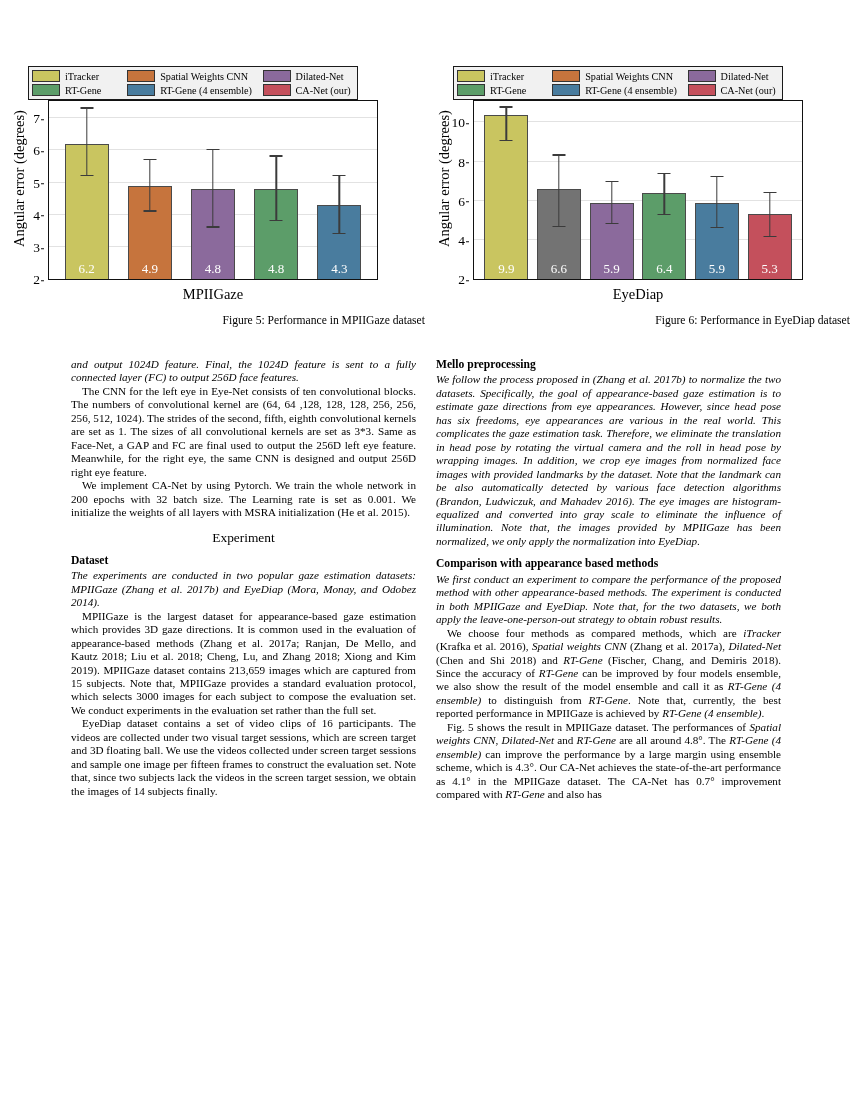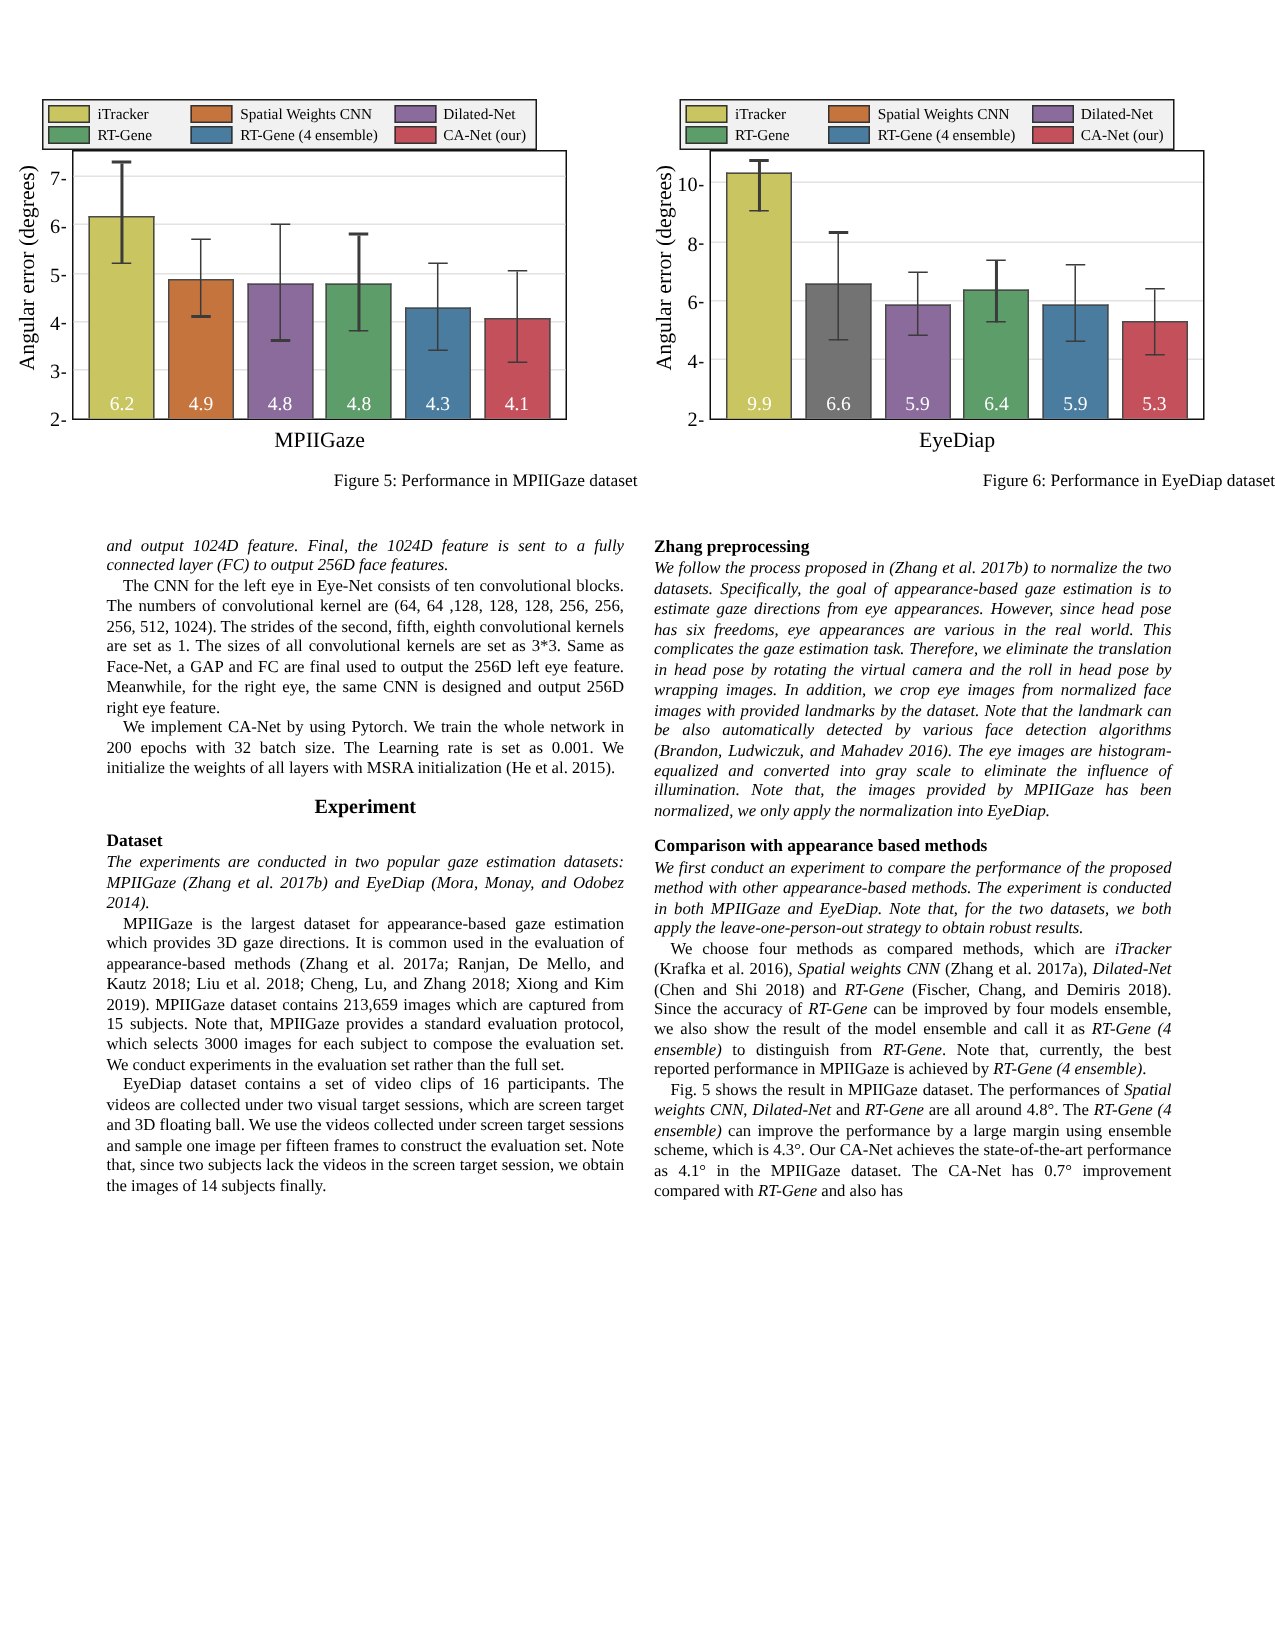--- a/index.html
+++ b/index.html
@@ -226,21 +226,21 @@
   p.para {
     margin: 0;
     text-indent: 11px;
     hyphens: auto;
   }
   p.para.noindent { text-indent: 0; font-style: italic; }
 
   h2.section-title {
     margin: 12px 0 7px 0;
     font-size: 13.4px;
-    font-weight: bold;
+    font-weight: normal;
     text-align: center;
   }
   h3.subsection-title {
     margin: 9px 0 2px 0;
     font-size: 11.6px;
     font-weight: bold;
     text-align: left;
   }
   h3.subsection-title.first { margin-top: 0; }
   i { font-style: italic; }
@@ -333,28 +333,20 @@
                 <div class="errcap" style="bottom: 57.8571px;"></div>
                 <div class="errcap" style="bottom: 122.143px;"></div>
               </div>
               <div class="bar-slot">
                 <div class="bar" style="height: 73.9286px; background: rgb(73, 124, 158);">
                   <span class="bar-value">4.3</span>
                 </div>
                 <div class="errbar" style="bottom: 45px; height: 57.8571px;"></div>
                 <div class="errcap" style="bottom: 45px;"></div>
                 <div class="errcap" style="bottom: 102.857px;"></div>
-              </div>
-              <div class="bar-slot">
-                <div class="bar" style="height: 67.5px; background: rgb(196, 80, 92);">
-                  <span class="bar-value">4.1</span>
-                </div>
-                <div class="errbar" style="bottom: 36.9643px; height: 61.0714px;"></div>
-                <div class="errcap" style="bottom: 36.9643px;"></div>
-                <div class="errcap" style="bottom: 98.0357px;"></div>
               </div>
             </div>
         </div>
         <div class="xlabel">MPIIGaze</div>
       </div>
 
       <div class="figcaption">Figure 5: Performance in MPIIGaze dataset</div>
     </div>
 
     <div class="figure-block">
@@ -468,21 +460,21 @@
       <p class="para">The CNN for the left eye in Eye-Net consists of ten convolutional blocks. The numbers of convolutional kernel are (64, 64 ,128, 128, 128, 256, 256, 256, 512, 1024). The strides of the second, fifth, eighth convolutional kernels are set as 1. The sizes of all convolutional kernels are set as 3*3. Same as Face-Net, a GAP and FC are final used to output the 256D left eye feature. Meanwhile, for the right eye, the same CNN is designed and output 256D right eye feature.</p>
       <p class="para">We implement CA-Net by using Pytorch. We train the whole network in 200 epochs with 32 batch size. The Learning rate is set as 0.001. We initialize the weights of all layers with MSRA initialization (He et al. 2015).</p>
       <h2 class="section-title">Experiment</h2>
       <h3 class="subsection-title">Dataset</h3>
       <p class="para noindent">The experiments are conducted in two popular gaze estimation datasets: MPIIGaze (Zhang et al. 2017b) and EyeDiap (Mora, Monay, and Odobez 2014).</p>
       <p class="para">MPIIGaze is the largest dataset for appearance-based gaze estimation which provides 3D gaze directions. It is common used in the evaluation of appearance-based methods (Zhang et al. 2017a; Ranjan, De Mello, and Kautz 2018; Liu et al. 2018; Cheng, Lu, and Zhang 2018; Xiong and Kim 2019). MPIIGaze dataset contains 213,659 images which are captured from 15 subjects. Note that, MPIIGaze provides a standard evaluation protocol, which selects 3000 images for each subject to compose the evaluation set. We conduct experiments in the evaluation set rather than the full set.</p>
       <p class="para">EyeDiap dataset contains a set of video clips of 16 participants. The videos are collected under two visual target sessions, which are screen target and 3D floating ball. We use the videos collected under screen target sessions and sample one image per fifteen frames to construct the evaluation set. Note that, since two subjects lack the videos in the screen target session, we obtain the images of 14 subjects finally.</p>
     </div>
 
     <div class="col right">
-      <h3 class="subsection-title first">Zhang preprocessing</h3>
+      <h3 class="subsection-title first">Mello preprocessing</h3>
       <p class="para noindent">We follow the process proposed in  (Zhang et al. 2017b) to normalize the two datasets. Specifically, the goal of appearance-based gaze estimation is to estimate gaze directions from eye appearances. However, since head pose has six freedoms, eye appearances are various in the real world. This complicates the gaze estimation task. Therefore, we eliminate the translation in head pose by rotating the virtual camera and the roll in head pose by wrapping images. In addition, we crop eye images from normalized face images with provided landmarks by the dataset. Note that the landmark can be also automatically detected by various face detection algorithms (Brandon, Ludwiczuk, and Mahadev 2016). The eye images are histogram-equalized and converted into gray scale to eliminate the influence of illumination. Note that, the images provided by MPIIGaze has been normalized, we only apply the normalization into EyeDiap.</p>
       <h3 class="subsection-title">Comparison with appearance based methods</h3>
       <p class="para noindent">We first conduct an experiment to compare the performance of the proposed method with other appearance-based methods. The experiment is conducted in both MPIIGaze and EyeDiap. Note that, for the two datasets, we both apply the leave-one-person-out strategy to obtain robust results.</p>
       <p class="para">
         <span>We choose four methods as compared methods, which are </span><i>iTracker</i><span> (Krafka et al. 2016), </span><i>Spatial weights CNN</i><span> (Zhang et al. 2017a), </span><i>Dilated-Net</i><span> (Chen and Shi 2018) and </span><i>RT-Gene</i><span> (Fischer, Chang, and Demiris 2018). Since the accuracy of </span><i>RT-Gene</i><span> can be improved by four models ensemble, we also show the result of the model ensemble and call it as </span><i>RT-Gene (4 ensemble)</i><span> to distinguish from </span><i>RT-Gene</i><span>. Note that, currently, the best reported performance in MPIIGaze is achieved by </span><i>RT-Gene (4 ensemble)</i><span>.</span>
       </p>
       <p class="para">
         <span>Fig. 5 shows the result in MPIIGaze dataset. The performances of </span><i>Spatial weights CNN</i><span>, </span><i>Dilated-Net</i><span> and </span><i>RT-Gene</i><span> are all around 4.8°. The </span><i>RT-Gene (4 ensemble)</i><span> can improve the performance by a large margin using ensemble scheme, which is 4.3°. Our CA-Net achieves the state-of-the-art performance as 4.1° in the MPIIGaze dataset. The CA-Net has 0.7° improvement compared with </span><i>RT-Gene</i><span> and also has</span>
       </p>
     </div>

